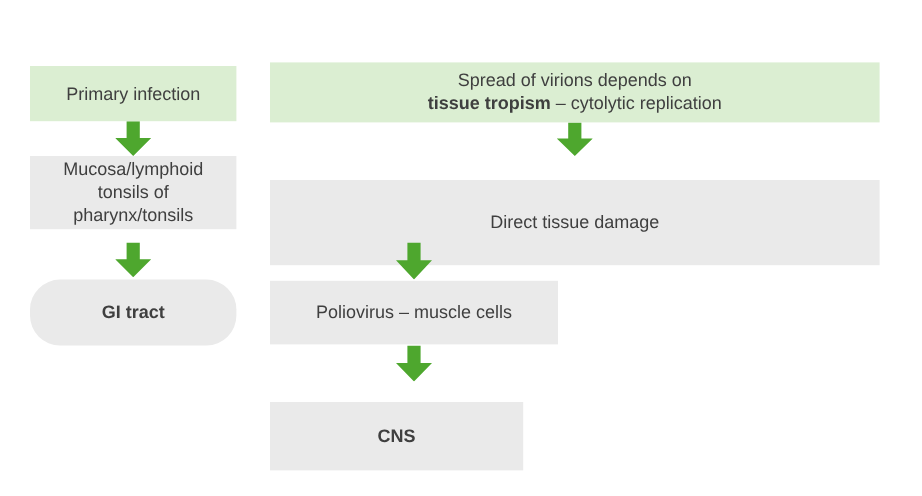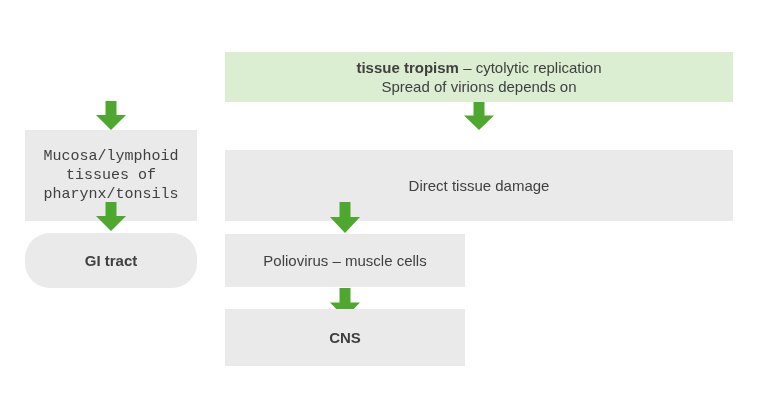--- a/index.html
+++ b/index.html
@@ -40,49 +40,52 @@
     color: var(--arrow-green);
     line-height: 0;
   }
   .arrow svg { display: block; }
 </style>
 </head>
 <body>
 
 <div class="canvas">
 
+  <div class="box green" style="left:25px; top:55px; width:172px; height:46px;">
+    <span>Primary infection</span>
+  </div>
 
   <div class="arrow" style="left:96px; top:101px;">
     <svg width="30" height="29" viewBox="0 0 30 29" preserveAspectRatio="none" aria-hidden="true">
       <path d="M9.5 0 h11 v14 H30 L15 29 0 14 h9.5 z" fill="currentColor"></path>
     </svg>
   </div>
 
-  <div class="box gray" style="left:25px; top:130px; width:172px; height:91px;font-family:Liberation Mono, monospace;">
+  <div class="box gray" style="left:25px; top:130px; width:172px; height:61px;">
     <div>Mucosa/lymphoid</div>
-    <div>tissues of</div>
+    <div>tonsils of</div>
     <div>pharynx/tonsils</div>
   </div>
 
   <div class="arrow" style="left:96px; top:202px;">
     <svg width="30" height="29" viewBox="0 0 30 29" preserveAspectRatio="none" aria-hidden="true">
       <path d="M9.5 0 h11 v14 H30 L15 29 0 14 h9.5 z" fill="currentColor"></path>
     </svg>
   </div>
 
   <div class="box gray" style="left:25px; top:233px; width:172px; height:55px;border-radius:25px;">
     <span class="bold">GI tract</span>
   </div>
 
   <div class="box green" style="left:225px; top:52px; width:508px; height:50px;">
+    <div>Spread of virions depends on</div>
     <div>
       <strong>tissue tropism</strong>
       <span>– cytolytic replication</span>
     </div>
-    <div>Spread of virions depends on</div>
   </div>
 
   <div class="arrow" style="left:464px; top:102px;">
     <svg width="30" height="28" viewBox="0 0 30 29" preserveAspectRatio="none" aria-hidden="true">
       <path d="M9.5 0 h11 v14 H30 L15 29 0 14 h9.5 z" fill="currentColor"></path>
     </svg>
   </div>
 
   <div class="box gray" style="left:225px; top:130px; width:508px; height:71px;margin-top:20px;">
     <span>Direct tissue damage</span>
@@ -97,17 +100,17 @@
   <div class="box gray" style="left:225px; top:234px; width:240px; height:53px;text-align:right;">
     <div>Poliovirus – muscle cells</div>
   </div>
 
   <div class="arrow" style="left:330px; top:288px;">
     <svg width="30" height="30" viewBox="0 0 30 29" preserveAspectRatio="none" aria-hidden="true">
       <path d="M9.5 0 h11 v14 H30 L15 29 0 14 h9.5 z" fill="currentColor"></path>
     </svg>
   </div>
 
-  <div class="box gray" style="left:225px; top:309px; width:240px; height:57px;">
+  <div class="box gray" style="left:225px; top:335px; width:211px; height:57px;">
     <span class="bold">CNS</span>
   </div>
 
 </div>
 
 </body></html>

